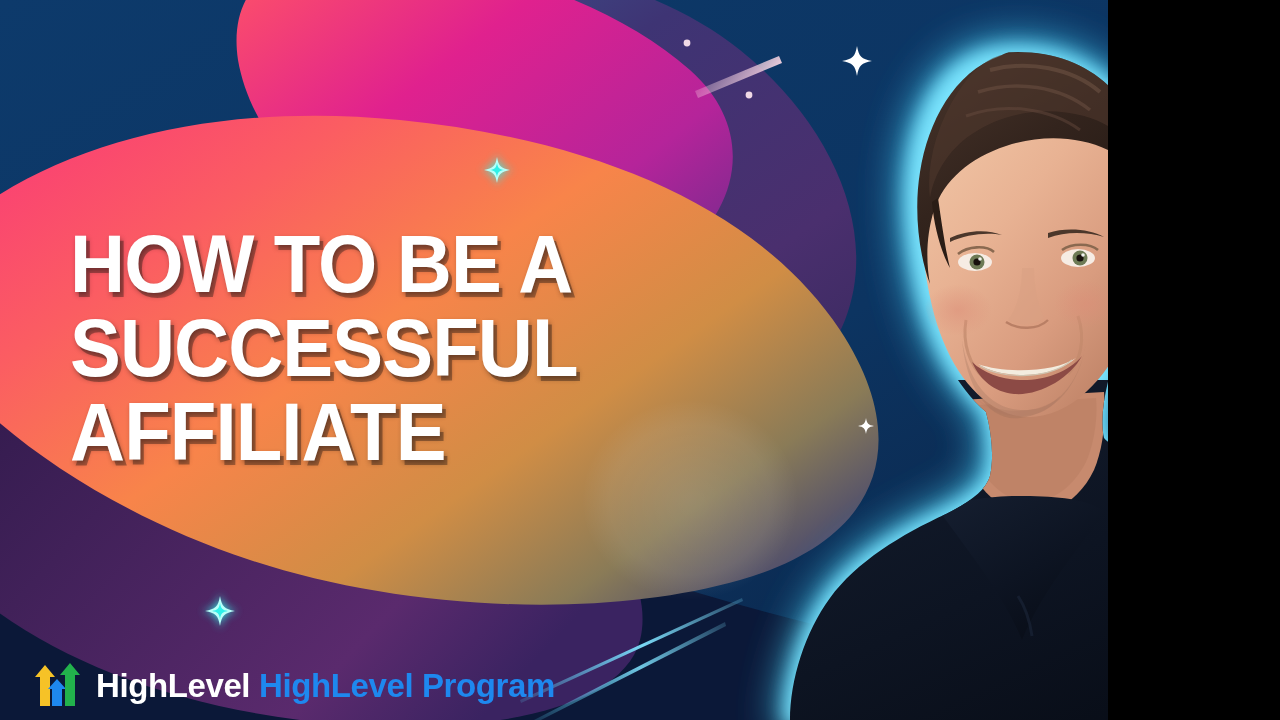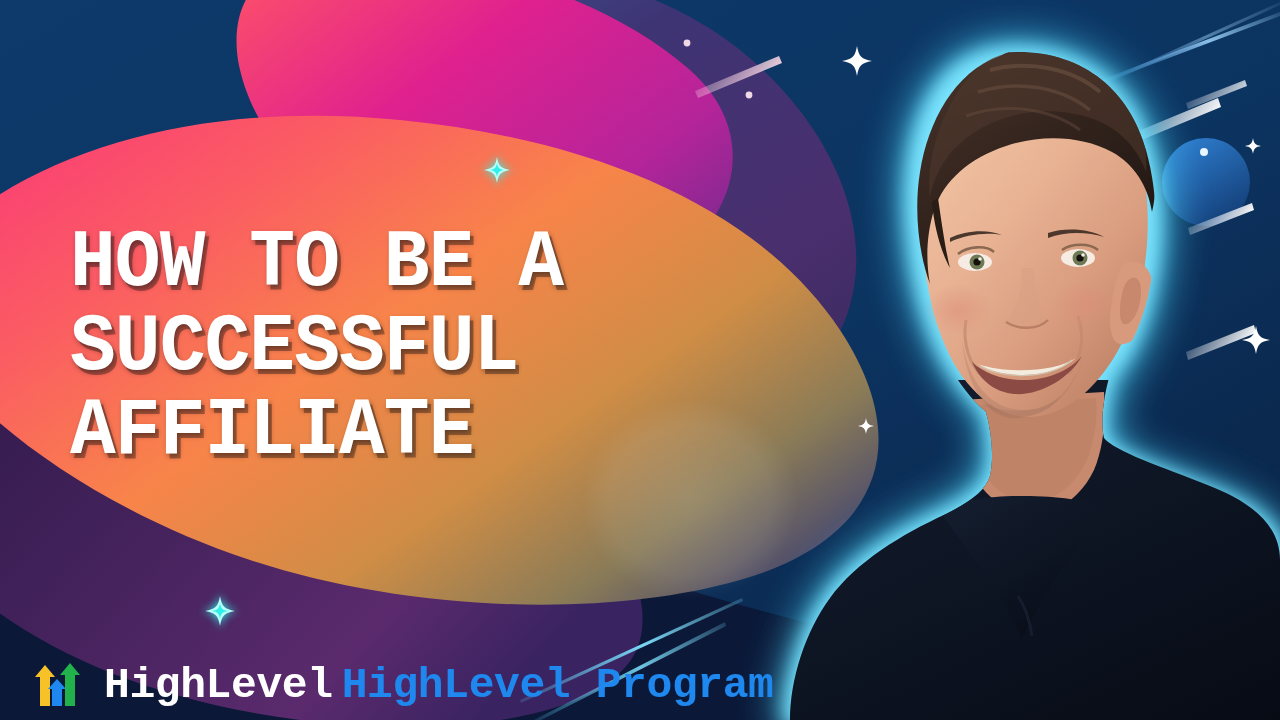--- a/index.html
+++ b/index.html
@@ -1,19 +1,19 @@
 <!DOCTYPE html>
 <html><head>
 <meta charset="utf-8">
 <style>
   html,body{margin:0;padding:0;background:#000;}
   #stage{
-    position:relative;width:1280px;height:720px;overflow:hidden;
+    position:relative;width:1108px;height:720px;overflow:hidden;
     background:#4c1d95;
-    font-family:Liberation Mono, monospace;
+    font-family:Liberation Sans, sans-serif;
     user-select:none;
   }
   .layer{position:absolute;inset:0;}
   svg.layer{display:block;width:1280px;height:720px;}
 
   
   #headline{
     position:absolute;left:70px;top:222px;
     z-index:40;
     display:flex;flex-direction:column;
@@ -33,22 +33,22 @@
   }
 
   
   #logo-lockup{
     position:absolute;left:34px;top:662px;
     z-index:60;
     display:flex;align-items:center;gap:0px;
   }
   #logo-arrows{width:50px;height:46px;display:block;}
   #logo-text{
-    font-size:43px;font-weight:700;letter-spacing:-0.4px;
-    line-height:1;white-space:nowrap;margin-left:20px;
+    font-size:33px;font-weight:700;letter-spacing:-0.4px;
+    line-height:1;white-space:nowrap;margin-left:12px;
     display:flex;align-items:center;gap:9px;
   }
   #logo-brand{color:#ffffff;}
   #logo-sub{color:#1e88ef;}
 </style>
 </head>
 <body>
 
 <div id="stage">
 

